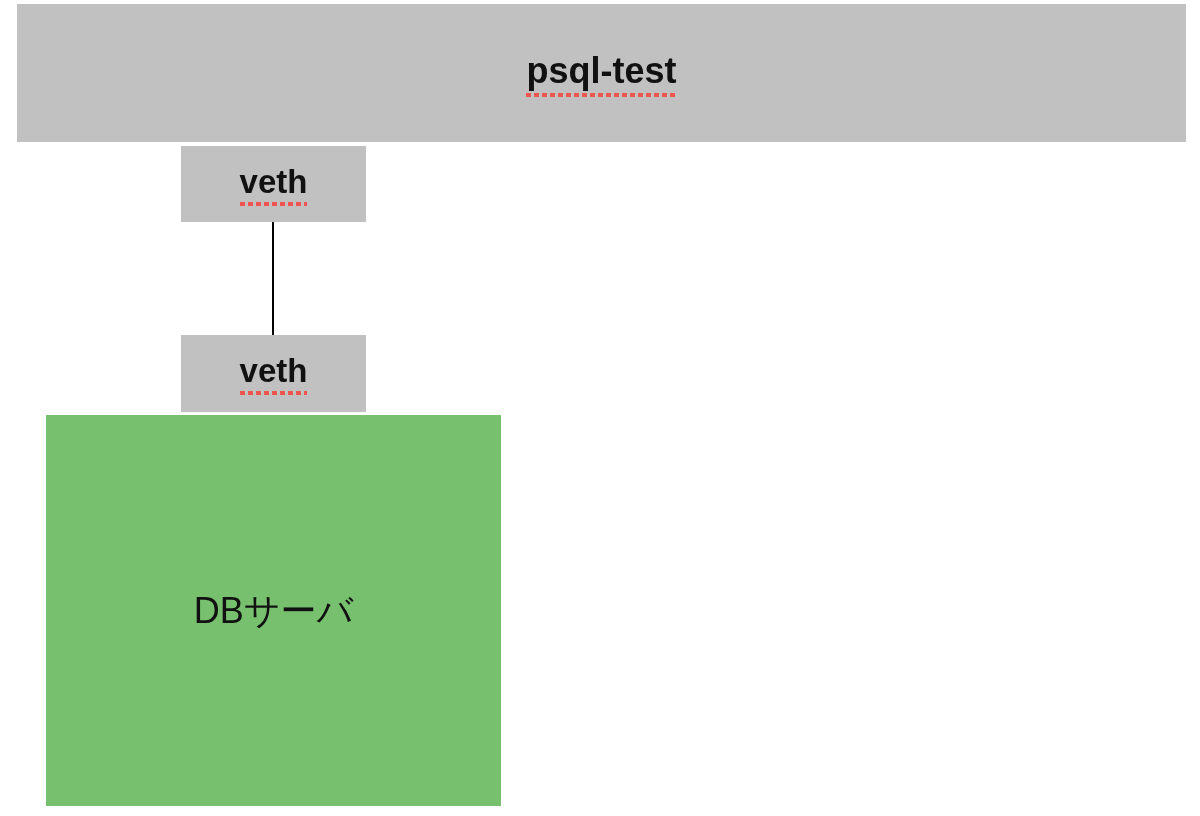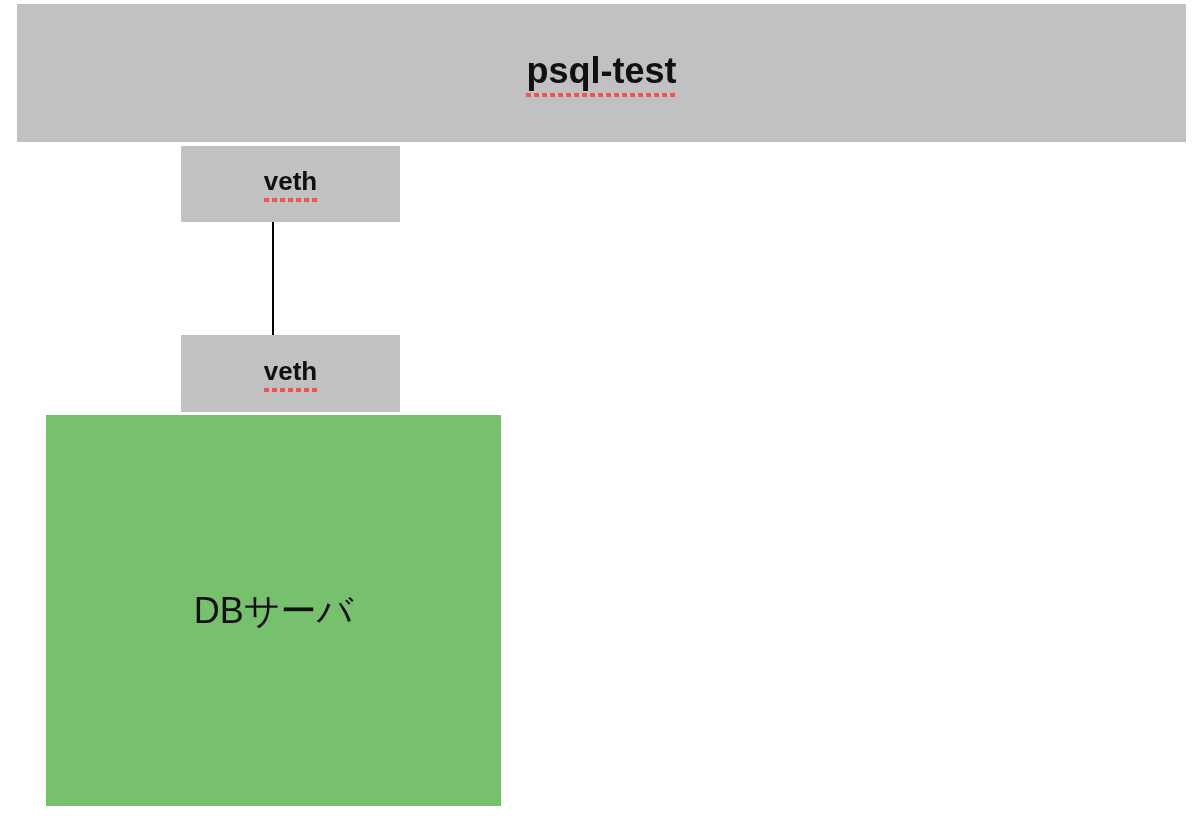--- a/index.html
+++ b/index.html
@@ -31,22 +31,22 @@
   .node-gray { background: var(--node-gray); }
   .node-green { background: var(--node-green); }
 
   .host-bar {
     left: 17px; top: 4px;
     width: 1169px; height: 138px;
     font-size: 36px;
     font-weight: 700;
   }
   .veth-box {
-    width: 219px;
-    font-size: 26px;
+    width: 185px;
+    font-size: 33px;
     font-weight: 700;
   }
   .veth-top    { left: 181px; top: 146px; height: 76px; }
   .veth-bottom { left: 181px; top: 335px; height: 77px; }
 
   .link-line {
     position: absolute;
     left: 272px; top: 222px;
     width: 2px; height: 113px;
     background: var(--link-black);

